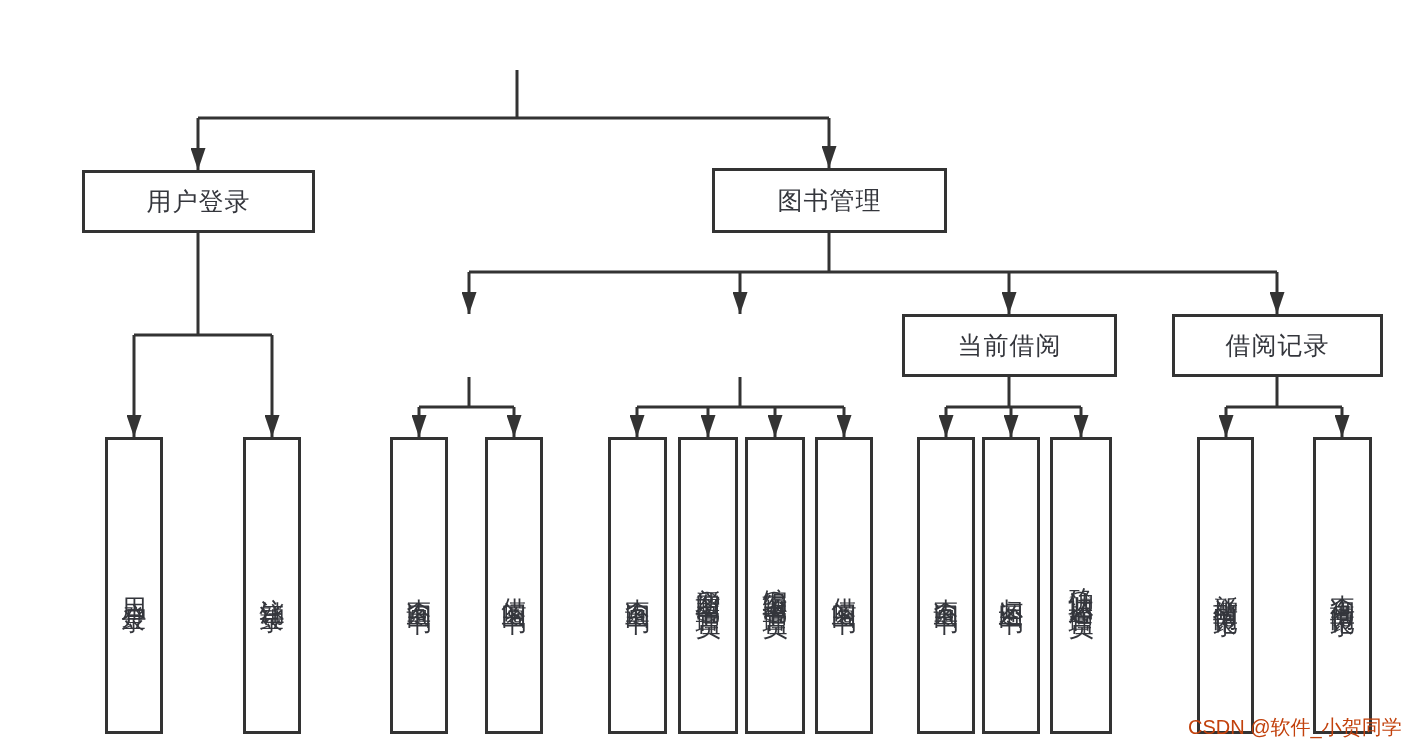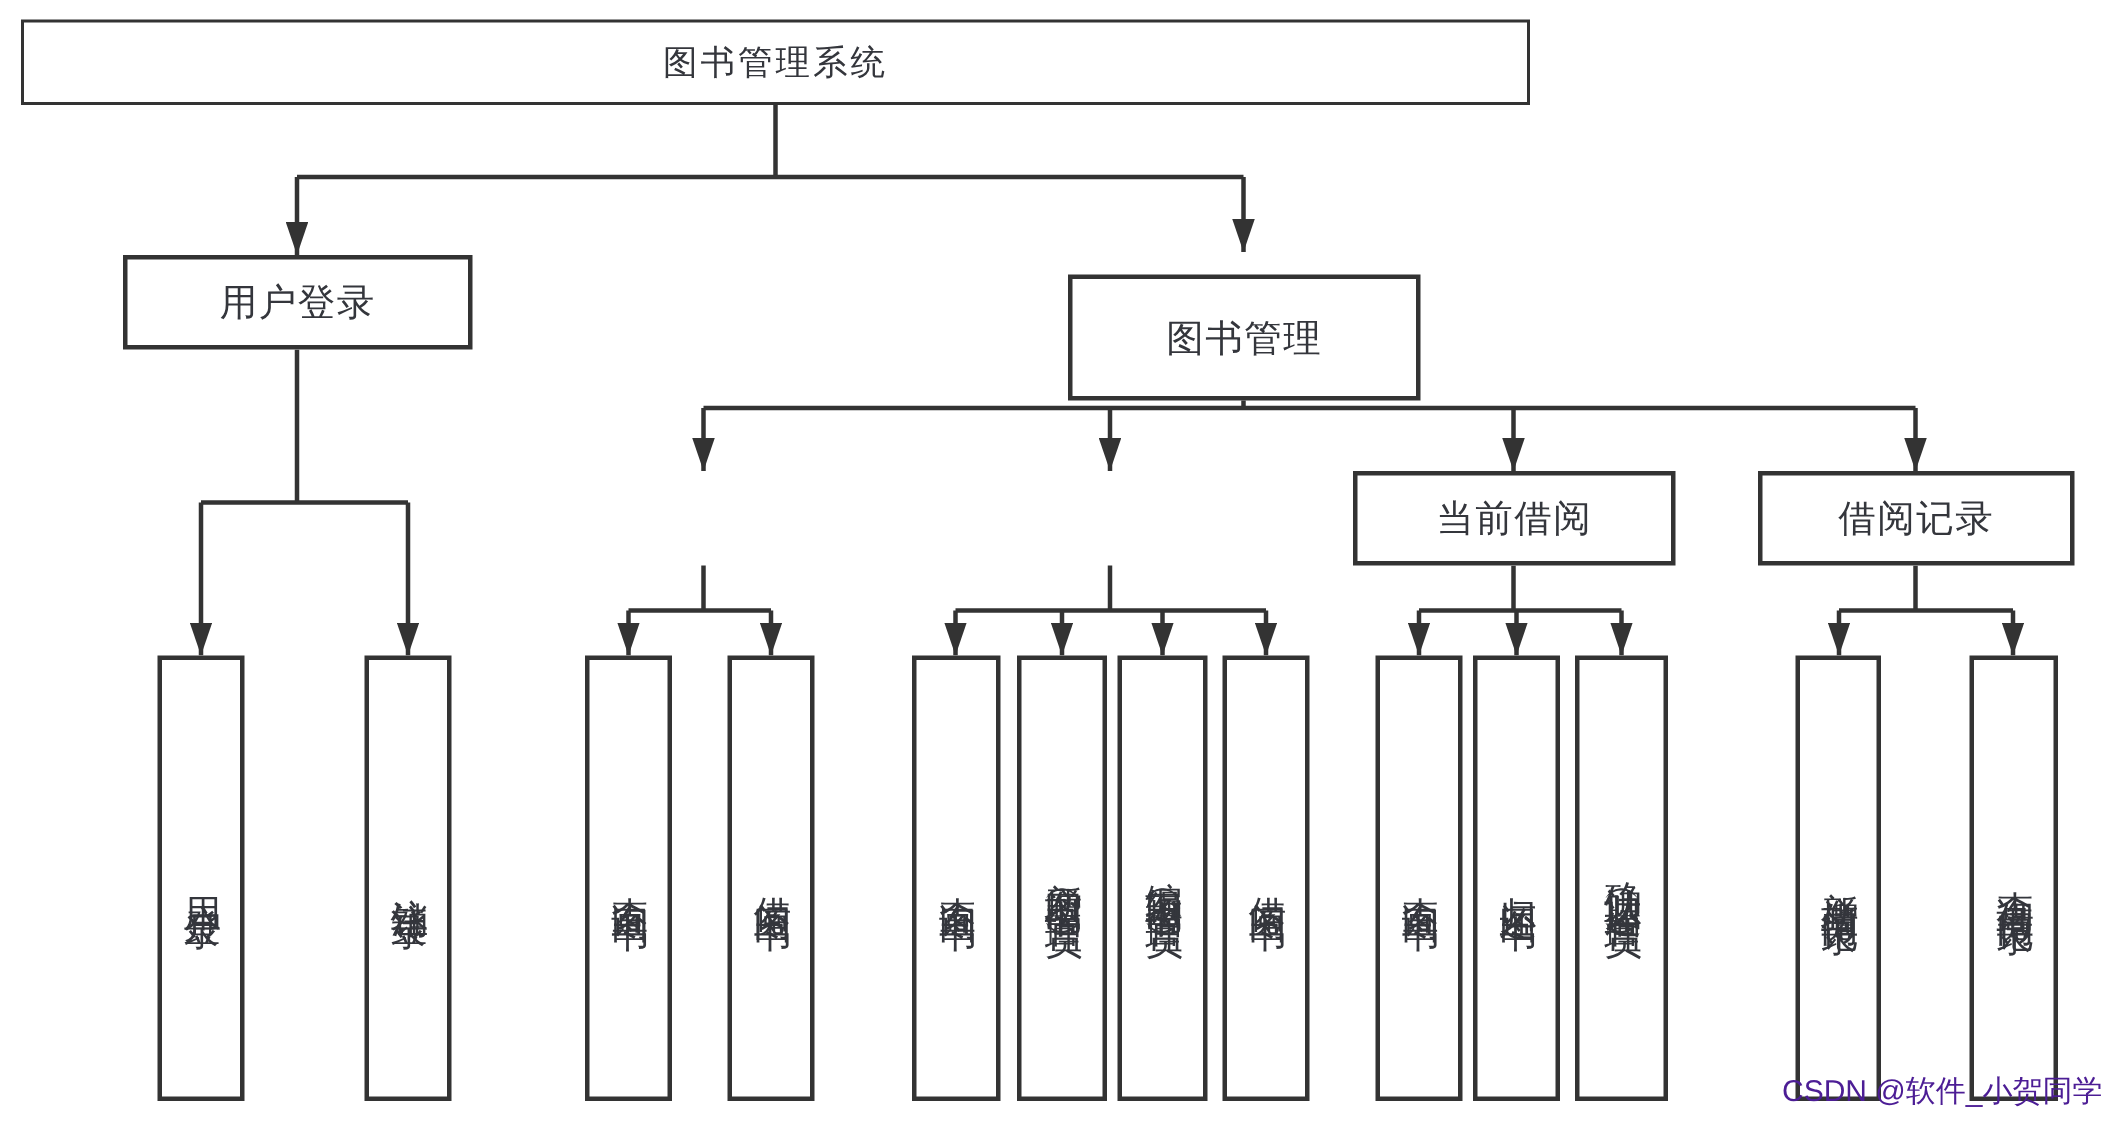--- a/index.html
+++ b/index.html
@@ -15,21 +15,21 @@
   }
   .node.root{border-width:2px;font-size:23px;letter-spacing:2px;}
   .node.hbox{font-size:25px;letter-spacing:1px;}
   .node.leaf{padding:8px 0;}
   .vtext{
     writing-mode:vertical-rl;text-orientation:mixed;
     font-size:25px;letter-spacing:4px;line-height:1.0;white-space:nowrap;
   }
   .watermark{
     position:absolute;left:1188px;top:714px;width:215px;
-    font-size:20px;color:#4c1d95;letter-spacing:0px;white-space:nowrap;z-index:5;
+    font-size:20px;color:#c2410c;letter-spacing:0px;white-space:nowrap;z-index:5;
   }
 </style>
 </head>
 <body>
 
 <div class="canvas">
 
   <svg class="connectors" viewBox="0 0 1405 747" aria-hidden="true">
     <defs>
       <marker id="arrow" viewBox="0 0 22 15" refX="22" refY="7.5" markerWidth="22" markerHeight="15" markerUnits="userSpaceOnUse" orient="auto">
@@ -70,24 +70,23 @@
       <path d="M775 407 V437"></path>
       <path d="M844 407 V437"></path>
       <path d="M946 407 V437"></path>
       <path d="M1011 407 V437"></path>
       <path d="M1081 407 V437"></path>
       <path d="M1226 407 V437"></path>
       <path d="M1342 407 V437"></path>
     </g>
   </svg>
 
-  <div class="node root" style="left:14px;top:13px;width:1006px;height:57px">图书管理系统</div>
 
   <div class="node hbox" style="left:82px;top:170px;width:233px;height:63px">用户登录</div>
-  <div class="node hbox" style="left:712px;top:183px;width:235px;height:84px">图书管理</div>
+  <div class="node hbox" style="left:712px;top:168px;width:235px;height:65px">图书管理</div>
 
   <div class="node hbox" style="left:1172px;top:314px;width:211px;height:63px">借阅记录</div>
   <div class="node hbox" style="left:902px;top:314px;width:215px;height:63px">当前借阅</div>
 
   <div class="node leaf" style="left:105px;top:437px;width:58px;height:297px">
     <span class="vtext">用户登录</span>
   </div>
   <div class="node leaf" style="left:243px;top:437px;width:58px;height:297px">
     <span class="vtext">注销登录</span>
   </div>

